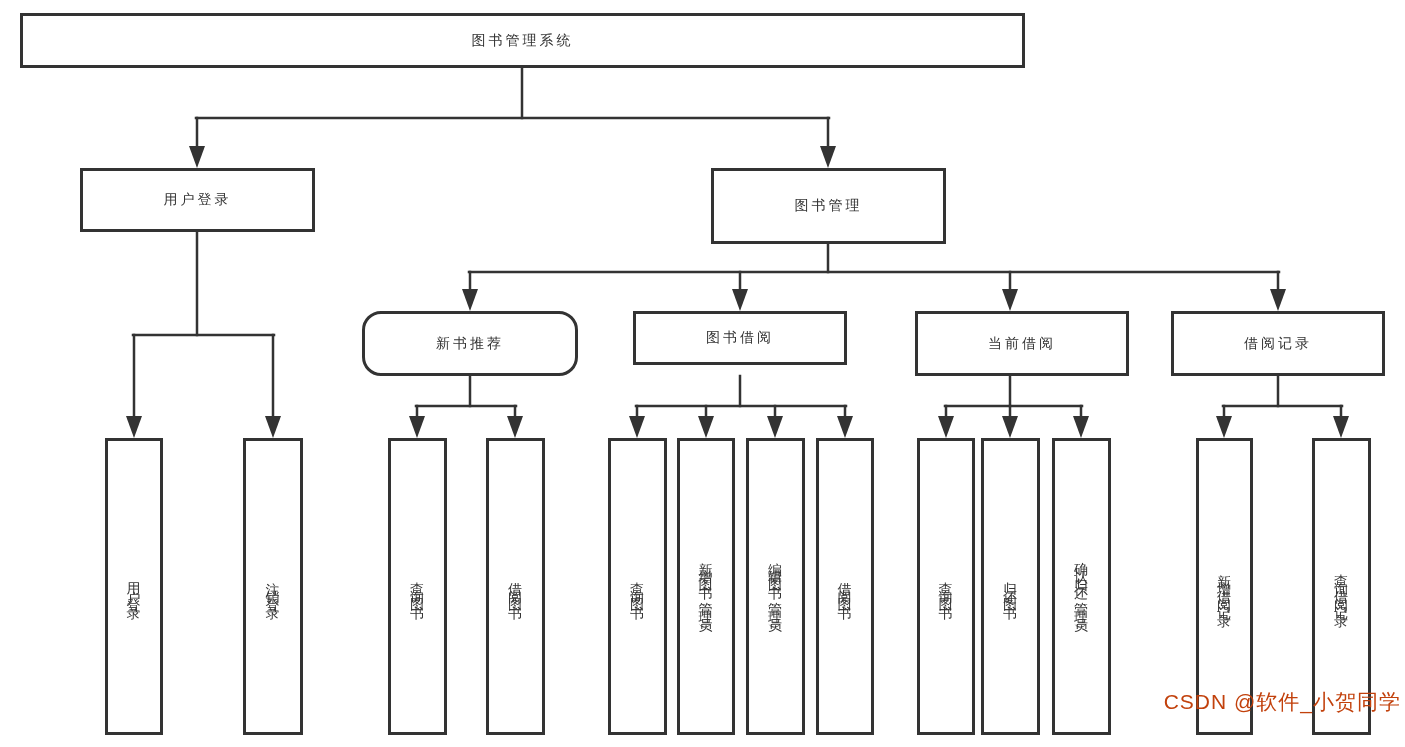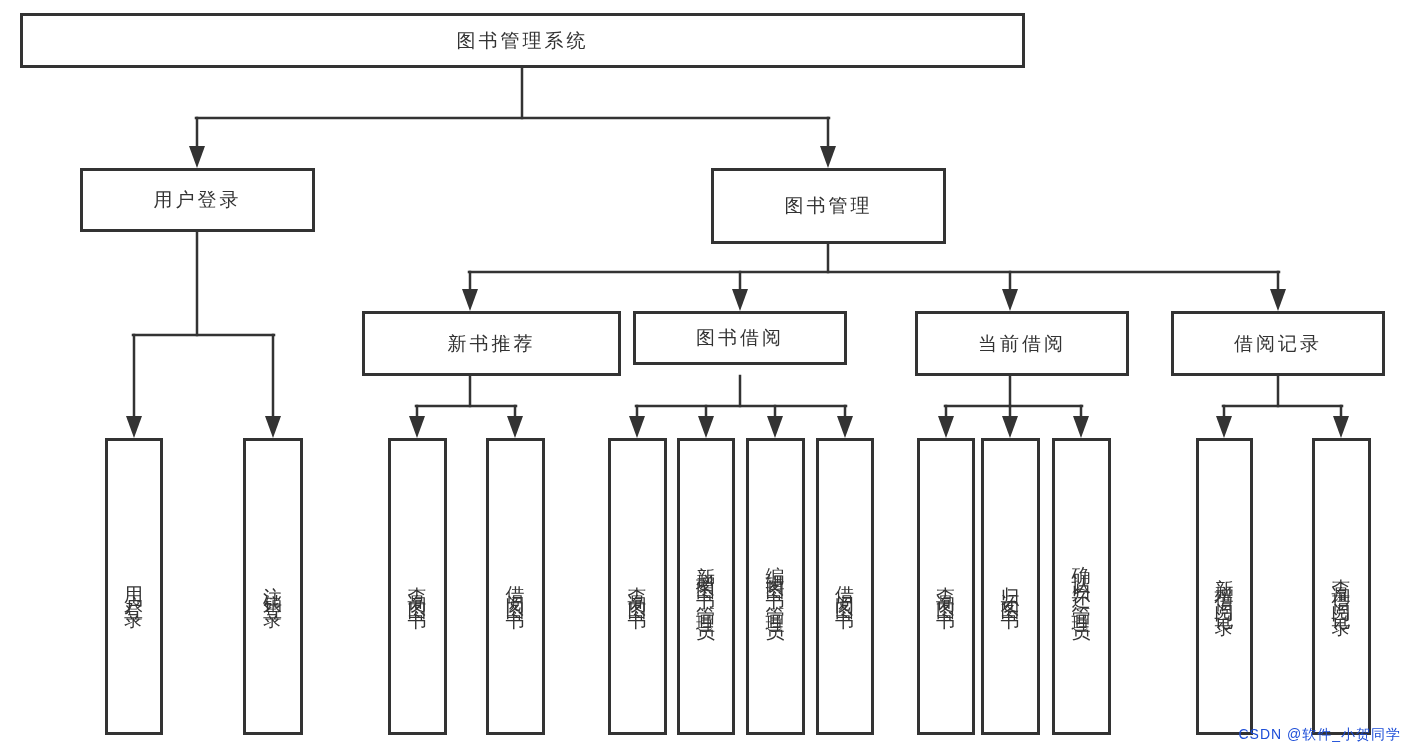--- a/index.html
+++ b/index.html
@@ -14,37 +14,37 @@
   .connectors { position: absolute; left: 0; top: 0; }
   .box {
     position: absolute;
     box-sizing: border-box;
     background: #ffffff;
     border: 3px solid #333333;
     display: flex;
     align-items: center;
     justify-content: center;
     color: #333333;
-    font-size: 19px;
+    font-size: 14px;
     letter-spacing: 3px;
     z-index: 2;
   }
   .leaf span {
     writing-mode: vertical-rl;
     text-orientation: mixed;
     letter-spacing: 8px;
     line-height: 1;
     white-space: nowrap;
   }
   .watermark {
     position: absolute;
     right: 4px;
-    top: 726px;
-    font-size: 14px;
-    color: #1d4ed8;
+    top: 688px;
+    font-size: 21px;
+    color: #c2410c;
     letter-spacing: 1px;
     z-index: 5;
     white-space: nowrap;
   }
 </style>
 </head>
 <body>
 
 <div class="canvas">
 
@@ -114,21 +114,21 @@
     <span>图书管理系统</span>
   </div>
 
   <div class="box" style="left:80px; top:168px; width:235px; height:64px;">
     <span>用户登录</span>
   </div>
   <div class="box" style="left:711px; top:168px; width:235px; height:76px;">
     <span>图书管理</span>
   </div>
 
-  <div class="box" style="left:362px; top:311px; width:259px; height:65px;">
+  <div class="box" style="left:362px; top:311px; width:216px; height:65px;border-radius:19px;">
     <span>新书推荐</span>
   </div>
   <div class="box" style="left:633px; top:311px; width:214px; height:54px;">
     <span>图书借阅</span>
   </div>
   <div class="box" style="left:903px; top:311px; width:214px; height:65px;margin-left:12px;">
     <span>当前借阅</span>
   </div>
   <div class="box" style="left:1171px; top:311px; width:214px; height:65px;">
     <span>借阅记录</span>

